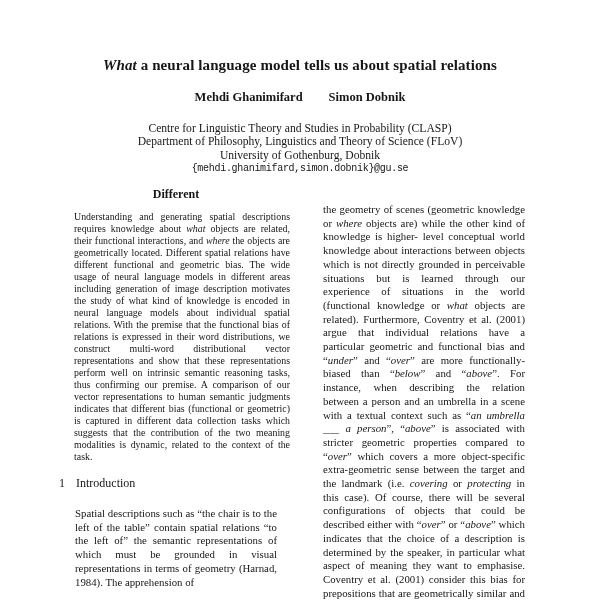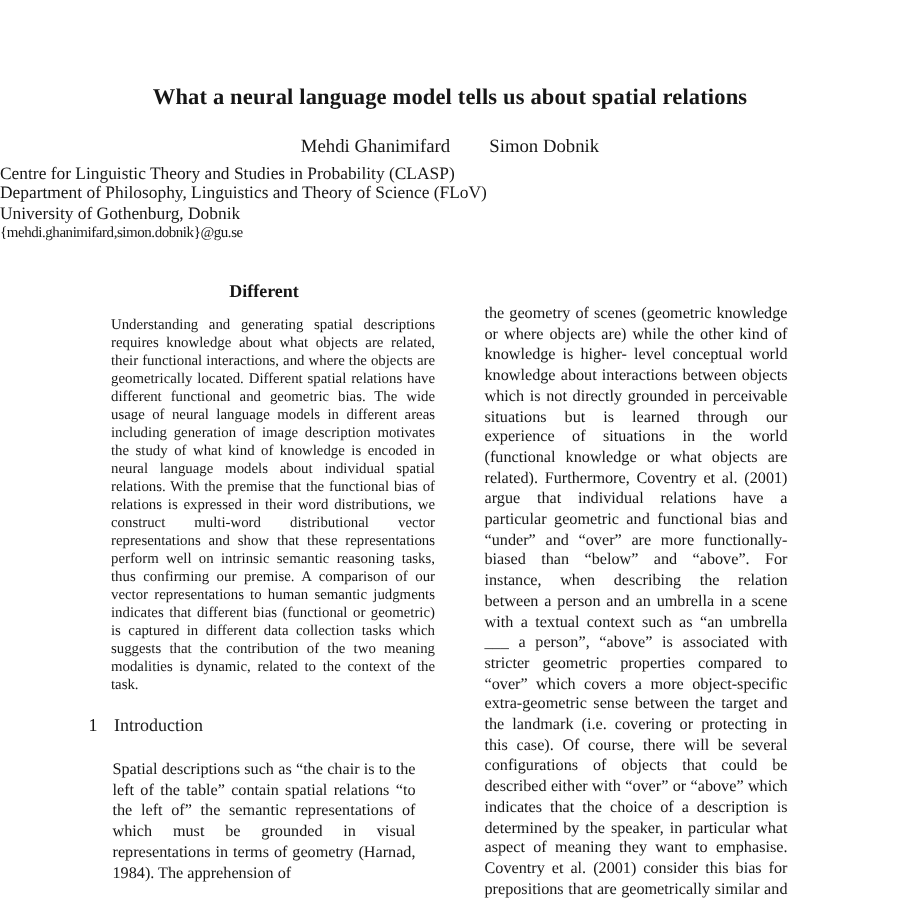--- a/index.html
+++ b/index.html
@@ -9,49 +9,49 @@
   }
   .page {
     position: relative;
     width: 600px;
     height: 600px;
     overflow: hidden;
     background: #ffffff;
     font-family: "Liberation Serif", serif;
     color: #161616;
   }
-  .it { }
+  .it { font-style: italic; }
 
   .title {
     position: absolute;
     top: 57px; left: 0; right: 0;
     margin: 0;
     text-align: center;
     font-size: 15px;
     font-weight: bold;
     letter-spacing: 0.1px;
   }
   .authors {
     position: absolute;
     top: 90px; left: 0; right: 0;
     display: flex;
     justify-content: center;
     gap: 26px;
-    font-weight: normal;
+    font-weight: bold;
     font-size: 12.5px;
   }
   .affil {
     position: absolute;
-    top: 109px; left: 0; right: 0;
-    text-align: left;
+    top: 122px; left: 0; right: 0;
+    text-align: center;
     font-size: 11.6px;
     line-height: 13.4px;
   }
   .email {
-    font-family: Liberation Serif, serif;
+    font-family: Liberation Mono, monospace;
     font-size: 10px;
     letter-spacing: -0.3px;
   }
 
   .col {
     position: absolute;
     top: 187px;
   }
   .col-left  { left: 59px;  width: 234px; }
   .col-right { left: 307px; width: 234px; }

